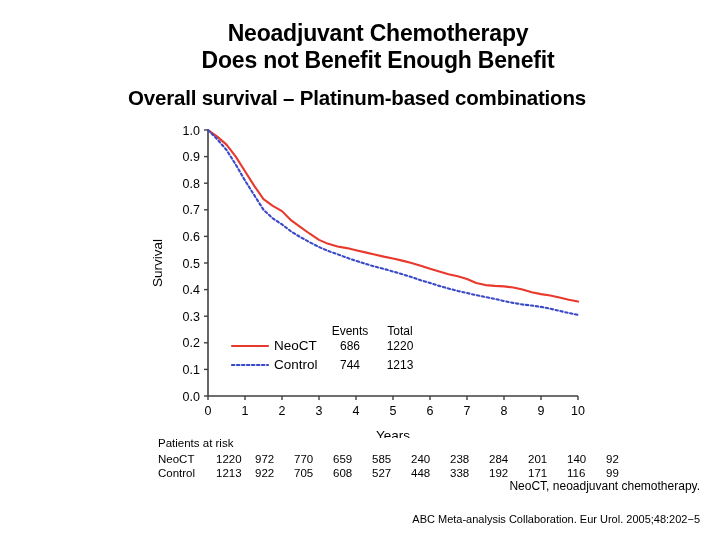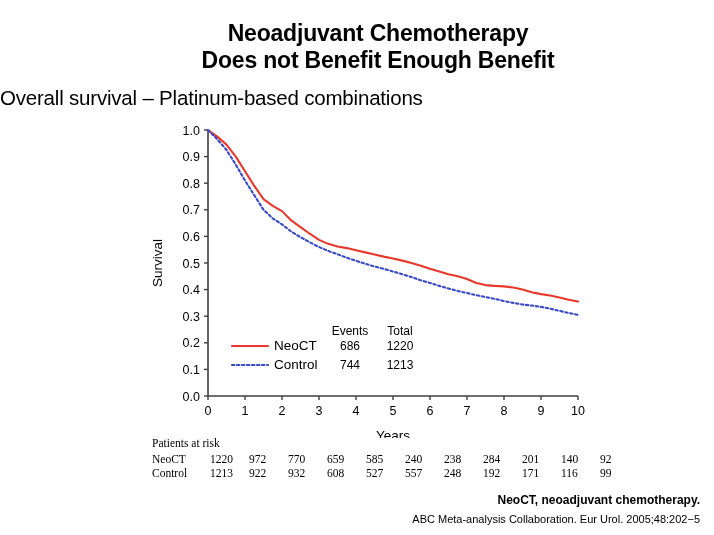--- a/index.html
+++ b/index.html
@@ -31,42 +31,41 @@
     font-size: 23px;
     font-weight: bold;
     line-height: 1.16;
     letter-spacing: -0.2px;
   }
   .subtitle {
     position: absolute;
     top: 86px;
     left: 0;
     width: 714px;
-    text-align: left;
+    text-align: center;
     font-size: 20.5px;
-    font-weight: normal;
+    font-weight: bold;
     letter-spacing: -0.2px;
   }
   .chart-wrap {
     position: absolute;
     left: 140px;
     top: 118px;
     width: 450px;
     height: 320px;
   }
   .chart-svg {
     display: block;
   }
   .risk-block {
     position: absolute;
-    left: 152px;
+    left: 158px;
     top: 437px;
     width: 470px;
     font-size: 11.5px;
-    font-family: Liberation Serif, serif;
   }
   .risk-title {
     font-size: 11.5px;
     margin-bottom: 3px;
   }
   table.risk {
     border-collapse: collapse;
     width: 455px;
     table-layout: fixed;
   }
@@ -84,22 +83,21 @@
     text-align: left;
   }
   .footer {
     position: absolute;
     right: 14px;
     bottom: 10px;
     text-align: right;
   }
   .footer-note {
     font-size: 12px;
-    margin-bottom: 6px;
-    font-weight: bold;
+    margin-bottom: 20px;
   }
   .footer-cite {
     font-size: 11px;
     text-align: right;
   }
 </style>
 </head>
 <body>
 
 <div class="slide">
@@ -191,25 +189,25 @@
             <td class="val">238</td>
             <td class="val">284</td>
             <td class="val">201</td>
             <td class="val">140</td>
             <td class="val">92</td>
           </tr>
           <tr>
             <td class="rowlabel">Control</td>
             <td class="val">1213</td>
             <td class="val">922</td>
-            <td class="val">932</td>
+            <td class="val">705</td>
             <td class="val">608</td>
             <td class="val">527</td>
-            <td class="val">557</td>
-            <td class="val">248</td>
+            <td class="val">448</td>
+            <td class="val">338</td>
             <td class="val">192</td>
             <td class="val">171</td>
             <td class="val">116</td>
             <td class="val">99</td>
           </tr>
         </tbody>
     </table>
   </div>
 
   <div class="footer">

